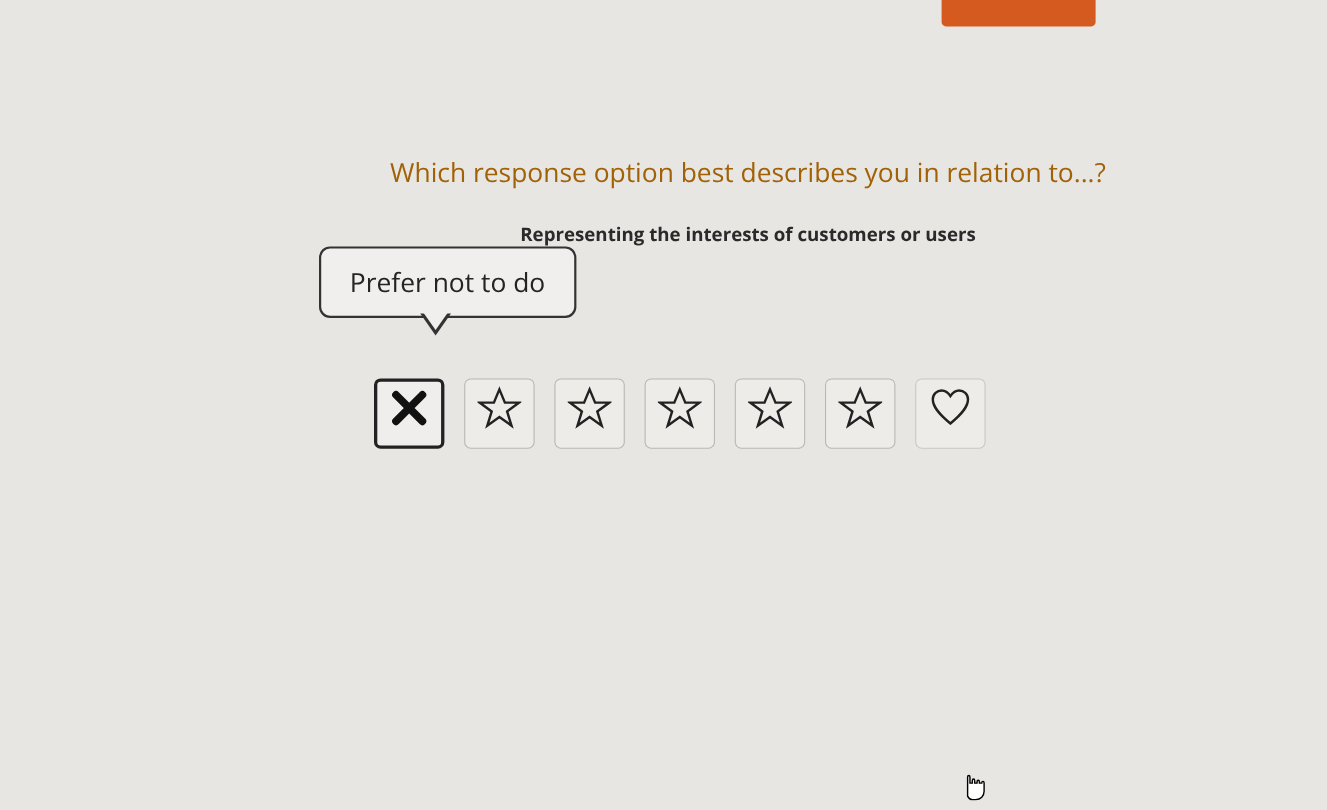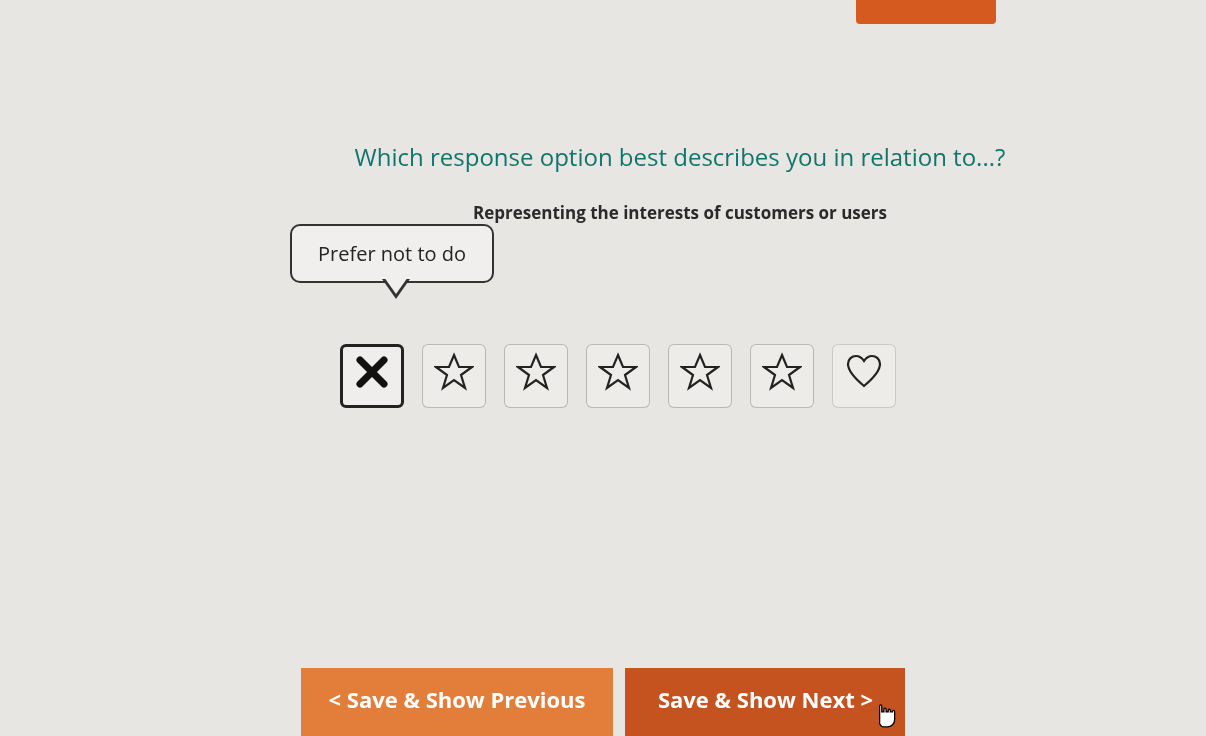--- a/index.html
+++ b/index.html
@@ -20,21 +20,21 @@
     padding-top: 140px;
   }
   .content {
     width: 760px;
     margin-left: 300px;
     text-align: center;
   }
   .prompt {
     font-size: 24px;
     font-weight: 400;
-    color: #0f766e;
+    color: #a16207;
     margin-bottom: 28px;
   }
   .subject {
     font-size: 17px;
     font-weight: 700;
     color: #2a2a2a;
     margin-bottom: 70px;
   }
 
   .tooltip-wrap {
@@ -43,21 +43,21 @@
     height: 0;
   }
   .tooltip {
     position: absolute;
     left: -10px;
     top: -70px;
     background: #f1efed;
     border: 2px solid #333;
     border-radius: 10px;
     padding: 14px 26px;
-    font-size: 20px;
+    font-size: 24px;
     font-weight: 400;
     color: #242424;
     white-space: nowrap;
   }
   .tooltip::after {
     content: "";
     position: absolute;
     top: 100%;
     left: 90px;
     width: 0;
@@ -236,24 +236,20 @@
         <span>
           <svg viewBox="0 0 40 40">
               <path d="M20 34 C8 24 4 18 4 12 C4 7 8 4 12 4 C16 4 18 6 20 9 C22 6 24 4 28 4 C32 4 36 7 36 12 C36 18 32 24 20 34 Z"></path>
             </svg>
         </span>
       </button>
 
     </div>
   </div>
 
-  <div class="nav-row">
-    <button class="nav-btn nav-prev">&lt; Save &amp; Show Previous</button>
-    <button class="nav-btn nav-next">Save &amp; Show Next &gt;</button>
-  </div>
 
   <div class="cursor">
     <svg viewBox="0 0 24 28">
       <path d="M7 24 L7 8 C7 6 9 6 9 8 L9 13 L11 13 L11 11 C11 9 13 9 13 11 L13 13 L15 13 L15 12 C15 10 17 10 17 12 L17 13 L19 13 L19 13 C19 11 21 11 21 13 L21 20 C21 24 18 27 14 27 L11 27 C9 27 8 26 7 24 Z" fill="#fff" stroke="#000" stroke-width="1.2"></path>
     </svg>
   </div>
 
 </div>
 
 </body></html>

